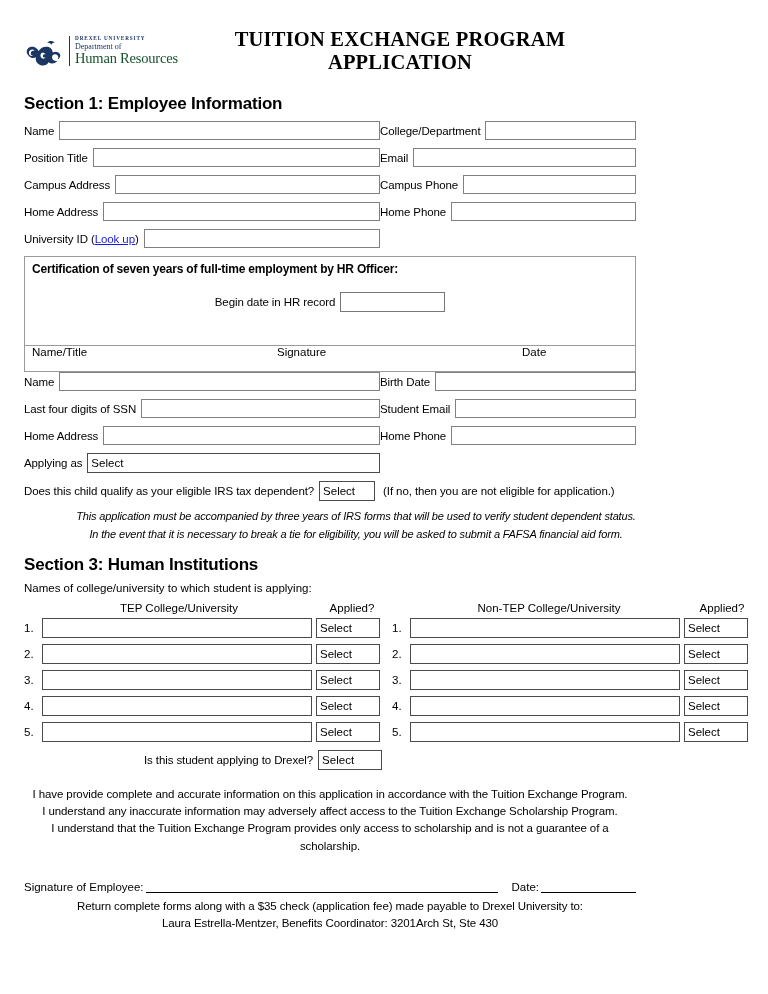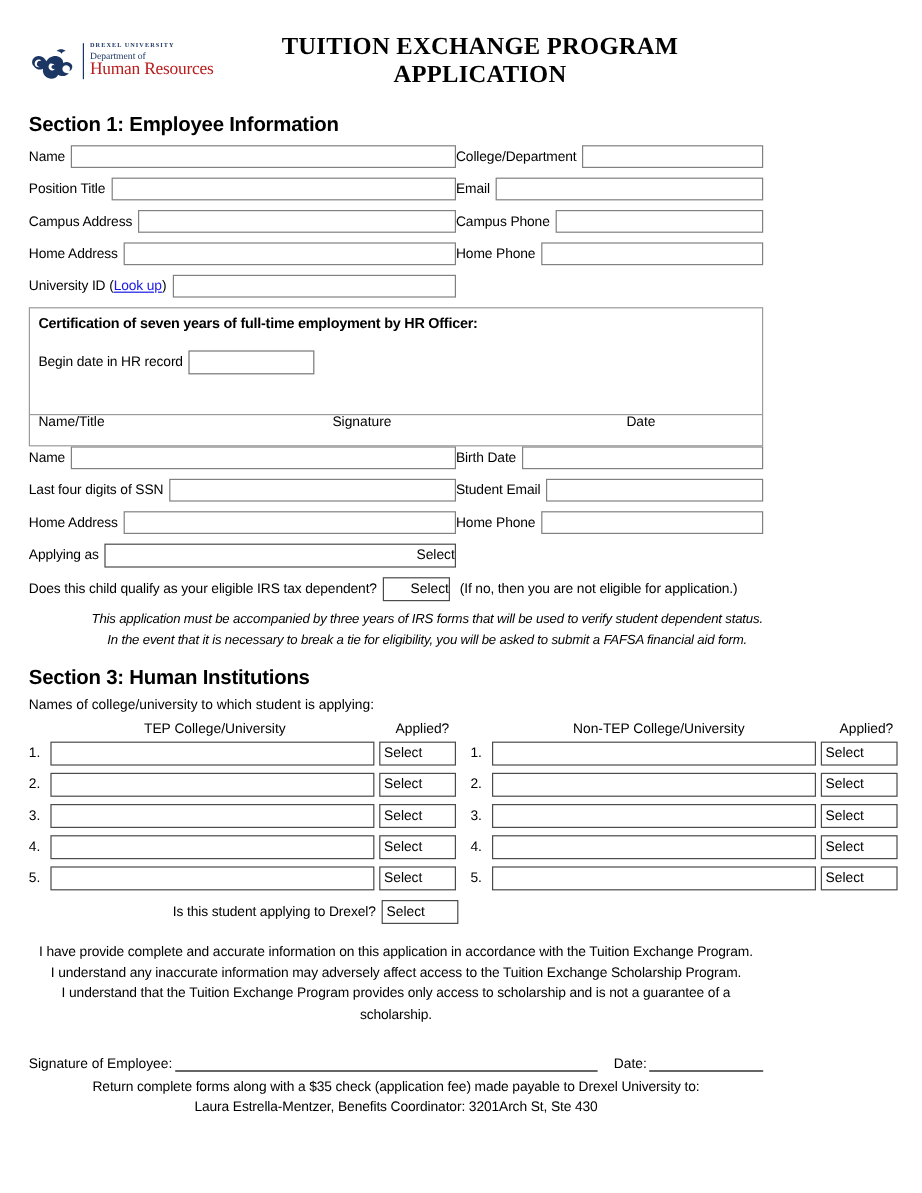--- a/index.html
+++ b/index.html
@@ -57,21 +57,21 @@
   }
   .logo-line2 {
     font-family: "Liberation Serif", serif;
     font-size: 8px;
     color: #1c3664;
     margin-top: 1px;
   }
   .logo-line3 {
     font-family: "Liberation Serif", serif;
     font-size: 14.5px;
-    color: #b91c1c;
+    color: #14532d;
     margin-top: 0px;
     letter-spacing: -0.2px;
   }
   .doc-title {
     flex: 1;
     text-align: center;
     font-family: "Liberation Serif", serif;
     font-weight: bold;
     font-size: 20.5px;
     letter-spacing: 0.2px;
@@ -82,21 +82,20 @@
   .section-head {
     font-size: 17px;
     font-weight: bold;
     margin: 12px 0 7px 0;
     letter-spacing: -0.2px;
   }
   .row {
     display: flex;
     align-items: center;
     margin-bottom: 8px;
-    text-align: right;
   }
   .col {
     display: flex;
     align-items: center;
   }
   .col-left  { width: 356px; flex: 0 0 356px; }
   .col-right { flex: 1; display: flex; align-items: center; }
   .lbl {
     font-size: 11.5px;
     white-space: nowrap;
@@ -128,20 +127,21 @@
   }
   .cert-title {
     font-size: 12px;
     font-weight: bold;
     letter-spacing: -0.2px;
   }
   .cert-row {
     display: flex;
     align-items: center;
     margin-top: 16px;
+    justify-content: center;
   }
   .cert-row .lbl { font-size: 11.5px; }
   .cert-input {
     border: 1.3px solid #777;
     width: 105px;
     height: 20px;
     box-sizing: border-box;
   }
   .cert-foot {
     border-top: 1.3px solid #9a9a9a;

